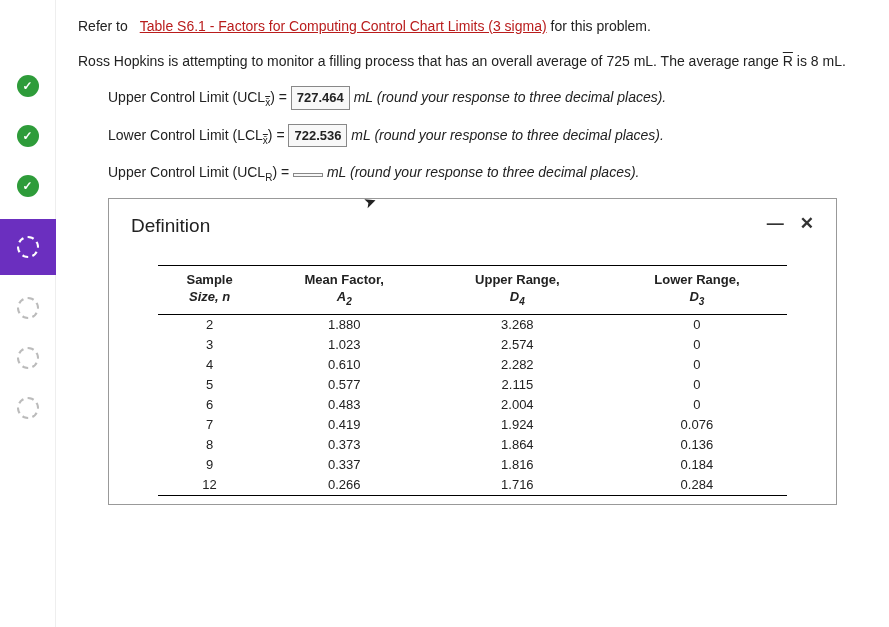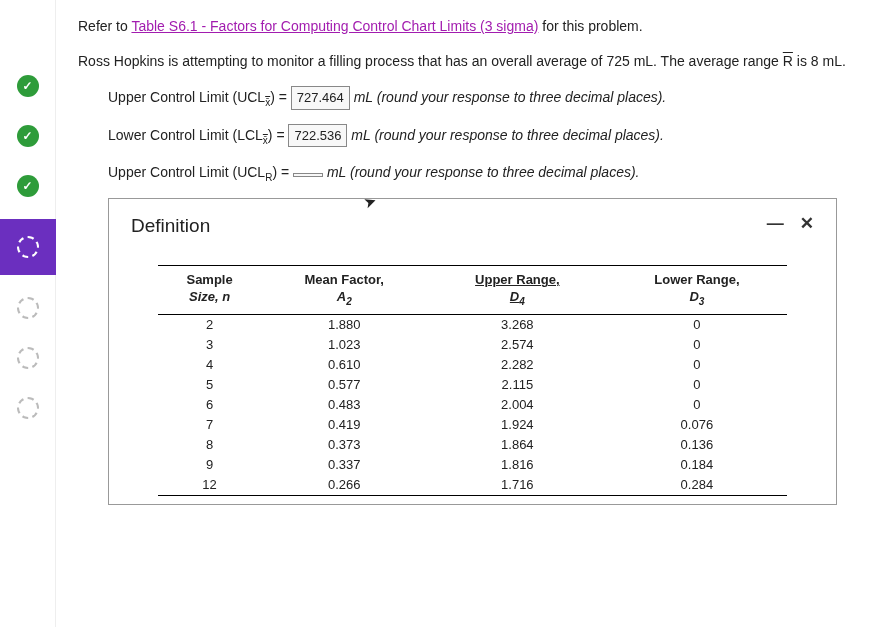--- a/index.html
+++ b/index.html
@@ -47,30 +47,31 @@
     .spinner-white { border-color: #fff; }
     .content {
       flex: 1;
       background: #fff;
       padding: 16px 22px;
       overflow: hidden;
       position: relative;
     }
     .line { margin-bottom: 14px; line-height: 1.5; }
     .indent { padding-left: 30px; }
-    a.table-link { color: #a21caf; text-decoration: underline; }
+    a.table-link { color: #b91c1c; text-decoration: underline; margin-left: 8px; }
     .overline { text-decoration: overline; }
     .val-box {
       display: inline-block;
       border: 1px solid #888;
       background: #f8f8f8;
       padding: 1px 5px;
       font-size: 13px;
       min-width: 52px;
       text-align: right;
+      font-weight: bold;
     }
     .val-box.empty {
       width: 30px; min-width: 0; padding: 1px 3px;
     }
     .ital { font-style: italic; }
     sub { font-size: 10px; }
     .definition-panel {
       margin: 10px 30px 0 30px;
       border: 1px solid #999;
       background: #fff;
@@ -106,21 +107,21 @@
     }
     table.factors td {
       padding: 2.5px 6px;
       text-align: center;
     }
     table.factors tbody tr:last-child td {
       border-bottom: 1.5px solid #000;
     }
     .col-n { width: 16%; }
     .col-a2 { width: 26%; }
-    .col-d4 { width: 28%; text-decoration: underline; }
+    .col-d4 { width: 28%; }
     .col-d3 { width: 28%; }
   </style>
 </head>
 <body>
 
 <div class="sidebar">
   <div class="status-dot status-done">✓</div>
   <div class="status-dot status-done">✓</div>
   <div class="status-dot status-done">✓</div>
   <div class="status-current">

